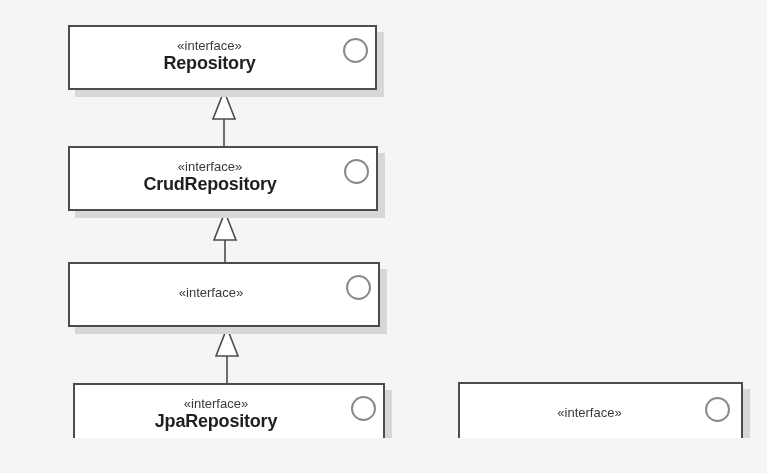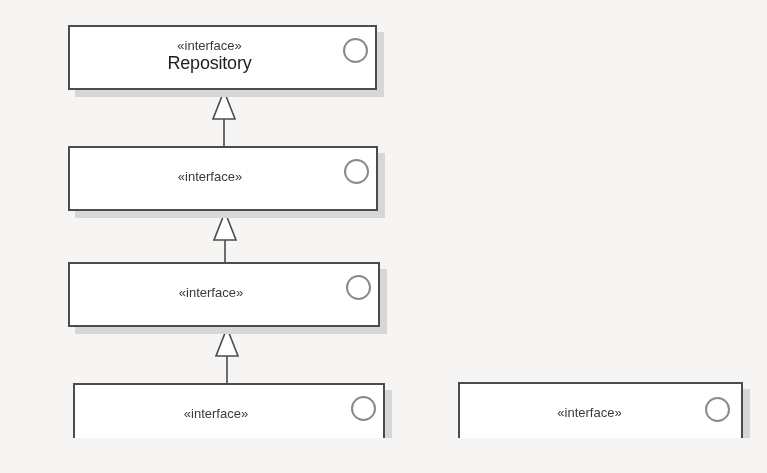--- a/index.html
+++ b/index.html
@@ -44,21 +44,21 @@
     margin-top: -3px;
   }
   .stereotype {
     font-size: 13px;
     font-weight: normal;
     color: #3a3a3a;
     white-space: nowrap;
   }
   .iface-name {
     font-size: 18px;
-    font-weight: normal;
+    font-weight: bold;
     color: #1f1f1f;
     letter-spacing: -0.2px;
     white-space: nowrap;
   }
   .lollipop {
     position: absolute;
     top: 11px;
     right: 7px;
     width: 21px;
     height: 21px;
@@ -91,34 +91,36 @@
     <div class="node-labels">
       <span class="stereotype">«interface»</span>
       <span class="iface-name">Repository</span>
     </div>
     <span class="lollipop"></span>
   </div>
 
   <div class="uml-node" style="left:68px; top:146px; width:310px; height:65px;">
     <div class="node-labels">
       <span class="stereotype">«interface»</span>
+      <span class="iface-name">CrudRepository</span>
     </div>
     <span class="lollipop"></span>
   </div>
 
   <div class="uml-node" style="left:68px; top:262px; width:312px; height:65px;">
     <div class="node-labels">
       <span class="stereotype">«interface»</span>
     </div>
     <span class="lollipop"></span>
   </div>
 
   <div class="uml-node" style="left:73px; top:383px; width:312px; height:65px;">
     <div class="node-labels">
       <span class="stereotype">«interface»</span>
+      <span class="iface-name">JpaRepository</span>
     </div>
     <span class="lollipop"></span>
   </div>
 
   <div class="uml-node" style="left:458px; top:382px; width:285px; height:66px;">
     <div class="node-labels" style="padding-right:22px;">
       <span class="stereotype">«interface»</span>
     </div>
     <span class="lollipop" style="right:11px; top:13px;"></span>
   </div>

